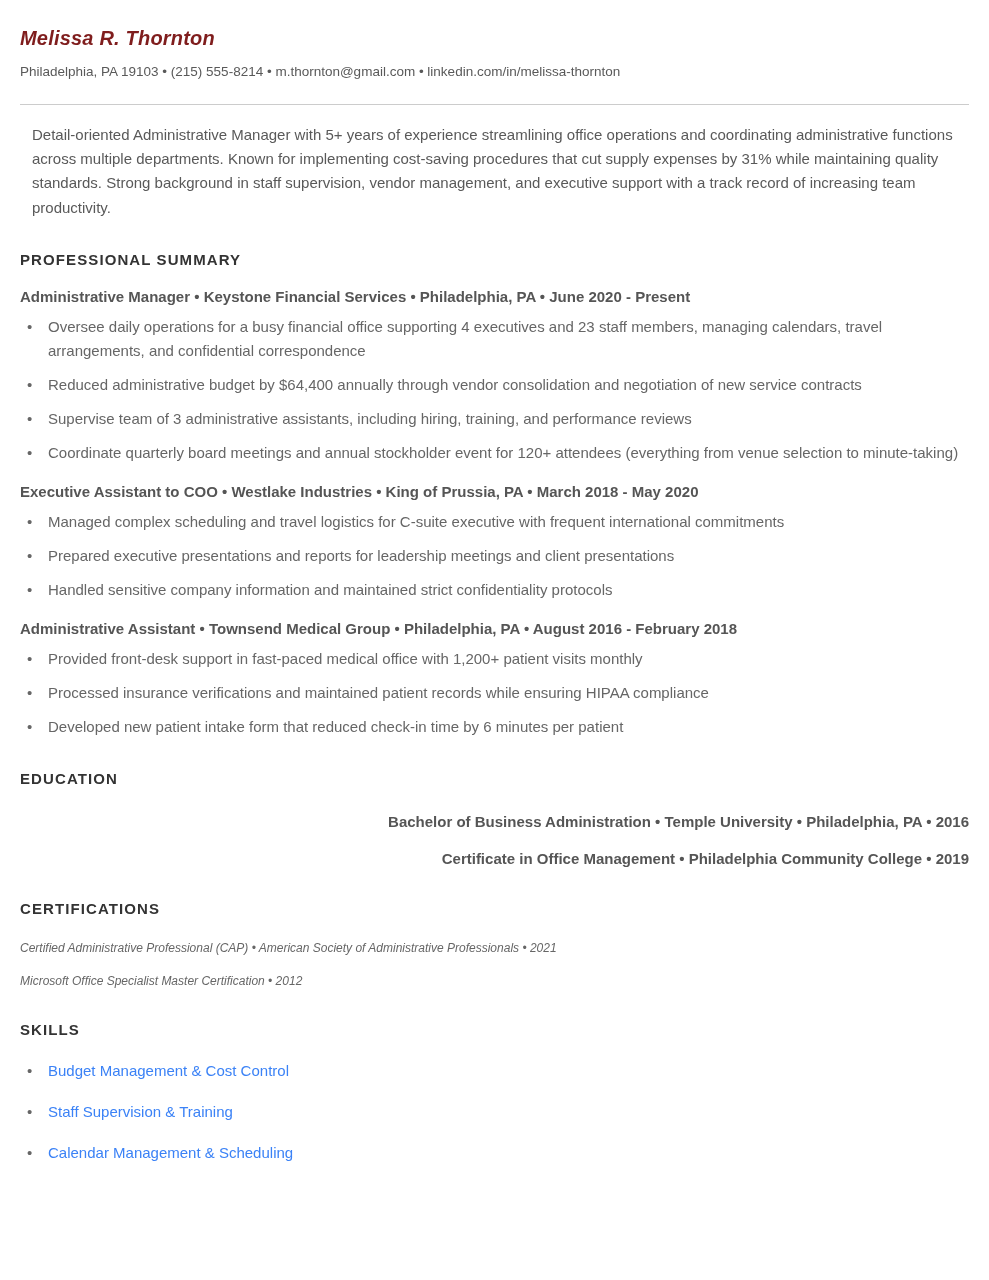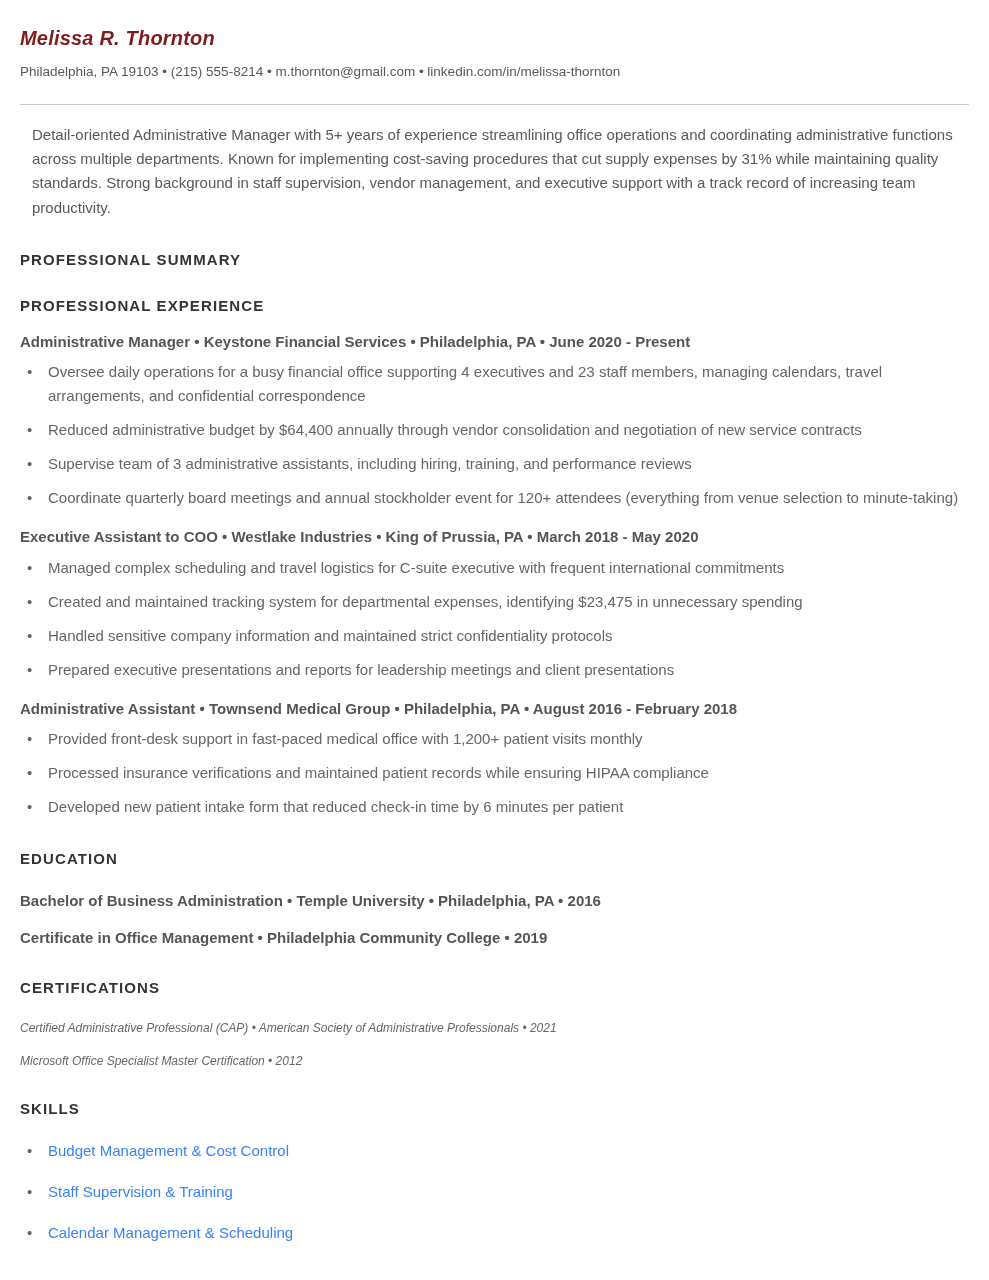--- a/index.html
+++ b/index.html
@@ -90,20 +90,21 @@
   }
   ul.bullets li:last-child {
     margin-bottom: 0;
   }
   .edu-entry {
     font-size: 15px;
     font-weight: bold;
     color: #555555;
     line-height: 1.4;
     margin: 16px 0 0 0;
+    text-align: right;
   }
   .edu-entry.first {
     margin-top: 22px;
   }
   .cert-entry {
     font-size: 12px;
     font-style: italic;
     color: #666666;
     line-height: 1.4;
     margin: 16px 0 0 0;
@@ -142,39 +143,37 @@
   <h1 class="name">Melissa R. Thornton</h1>
 
   <div class="contact">Philadelphia, PA 19103 • (215) 555-8214 • m.thornton@gmail.com • linkedin.com/in/melissa-thornton</div>
 
   <hr class="divider">
 
   <p class="summary">Detail-oriented Administrative Manager with 5+ years of experience streamlining office operations and coordinating administrative functions across multiple departments. Known for implementing cost-saving procedures that cut supply expenses by 31% while maintaining quality standards. Strong background in staff supervision, vendor management, and executive support with a track record of increasing team productivity.</p>
 
   <h2 class="section-heading">PROFESSIONAL SUMMARY</h2>
 
-  <h2 class="section-heading tight">PROFESSIONAL EXPERIENCE</h2>
 
   <div class="job">
     <div class="job-title">Administrative Manager • Keystone Financial Services • Philadelphia, PA • June 2020 - Present</div>
     <ul class="bullets">
       <li>Oversee daily operations for a busy financial office supporting 4 executives and 23 staff members, managing calendars, travel arrangements, and confidential correspondence</li>
       <li>Reduced administrative budget by $64,400 annually through vendor consolidation and negotiation of new service contracts</li>
       <li>Supervise team of 3 administrative assistants, including hiring, training, and performance reviews</li>
       <li>Coordinate quarterly board meetings and annual stockholder event for 120+ attendees (everything from venue selection to minute-taking)</li>
     </ul>
   </div>
 
   <div class="job">
     <div class="job-title">Executive Assistant to COO • Westlake Industries • King of Prussia, PA • March 2018 - May 2020</div>
     <ul class="bullets">
       <li>Managed complex scheduling and travel logistics for C-suite executive with frequent international commitments</li>
-      <li>Created and maintained tracking system for departmental expenses, identifying $23,475 in unnecessary spending</li>
+      <li>Prepared executive presentations and reports for leadership meetings and client presentations</li>
       <li>Handled sensitive company information and maintained strict confidentiality protocols</li>
-      <li>Prepared executive presentations and reports for leadership meetings and client presentations</li>
     </ul>
   </div>
 
   <div class="job">
     <div class="job-title">Administrative Assistant • Townsend Medical Group • Philadelphia, PA • August 2016 - February 2018</div>
     <ul class="bullets">
       <li>Provided front-desk support in fast-paced medical office with 1,200+ patient visits monthly</li>
       <li>Processed insurance verifications and maintained patient records while ensuring HIPAA compliance</li>
       <li>Developed new patient intake form that reduced check-in time by 6 minutes per patient</li>
     </ul>

